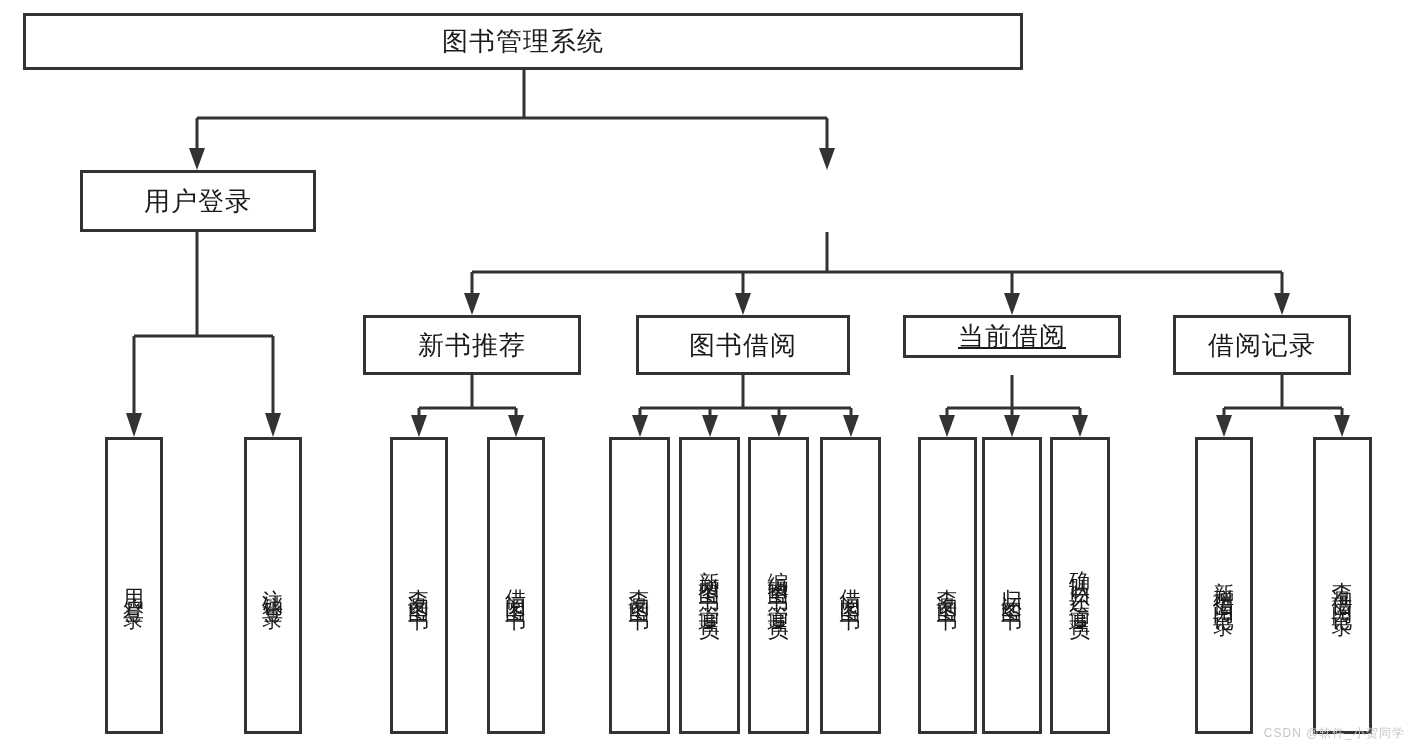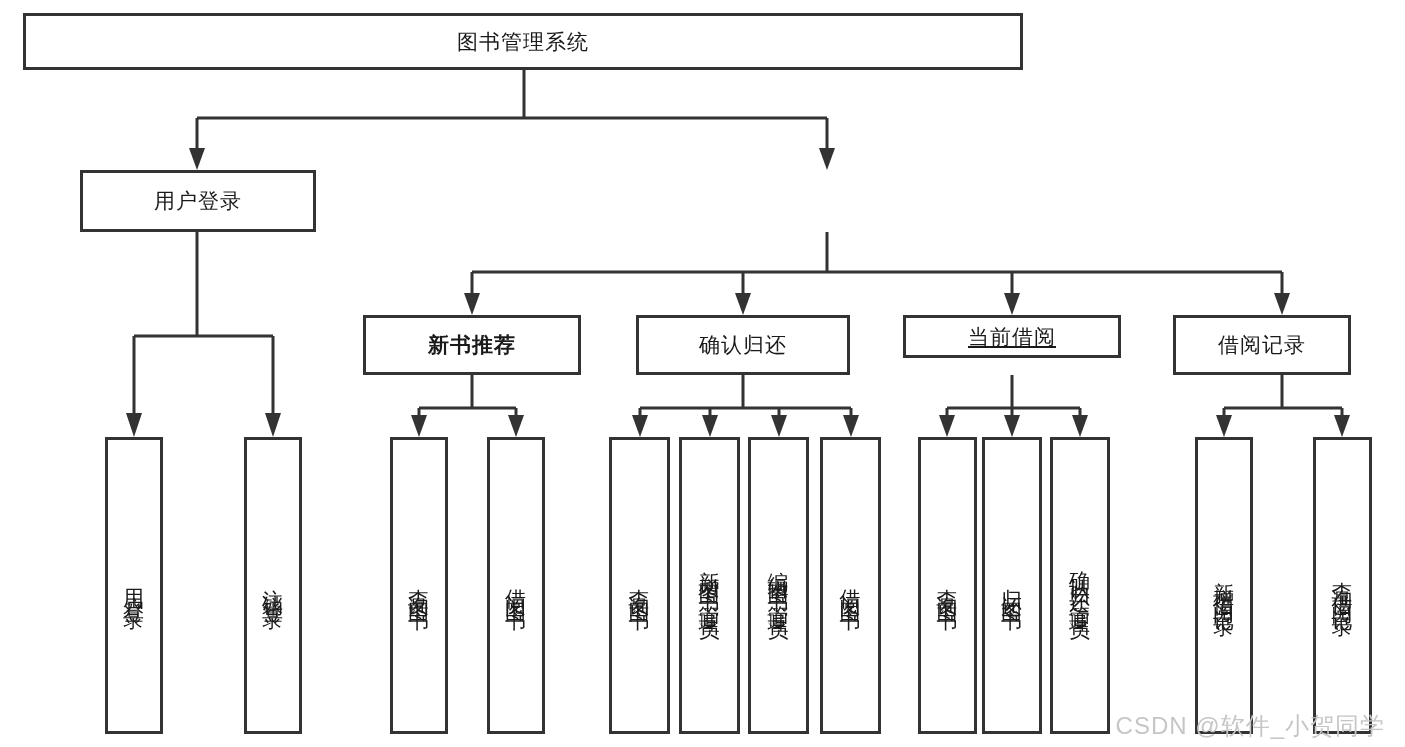--- a/index.html
+++ b/index.html
@@ -31,21 +31,21 @@
   }
   .connectors polygon { fill: var(--line); }
   .node {
     position: absolute;
     border: 3px solid var(--line);
     background: var(--background);
     display: flex;
     align-items: center;
     justify-content: center;
     color: var(--text);
-    font-size: 21px;
+    font-size: 26px;
     letter-spacing: 1px;
     white-space: nowrap;
   }
   .vnode {
     position: absolute;
     top: 437px;
     height: 297px;
     border: 3px solid var(--line);
     background: var(--background);
     display: flex;
@@ -54,23 +54,23 @@
     color: var(--text);
     font-size: 21px;
   }
   .vnode span {
     writing-mode: vertical-rl;
     letter-spacing: 7px;
     line-height: 1;
   }
   .watermark {
     position: absolute;
-    right: 20px;
+    right: 0;
     bottom: 5px;
-    font-size: 24px;
+    font-size: 12px;
     color: var(--watermark);
     letter-spacing: 1px;
     white-space: nowrap;
   }
 </style>
 </head>
 <body>
 
 <div class="canvas">
 
@@ -111,25 +111,25 @@
   </svg>
 
   <div class="node" style="left:23px; top:13px; width:1000px; height:57px;">
     <span>图书管理系统</span>
   </div>
 
   <div class="node" style="left:80px; top:170px; width:236px; height:62px;">
     <span>用户登录</span>
   </div>
 
-  <div class="node" style="left:363px; top:315px; width:218px; height:60px;font-weight:bold;">
+  <div class="node" style="left:363px; top:315px; width:218px; height:60px;">
     <span>新书推荐</span>
   </div>
   <div class="node" style="left:636px; top:315px; width:214px; height:60px;">
-    <span>确认归还</span>
+    <span>图书借阅</span>
   </div>
   <div class="node" style="left:903px; top:315px; width:218px; height:43px;text-decoration:underline;">
     <span>当前借阅</span>
   </div>
   <div class="node" style="left:1173px; top:315px; width:178px; height:60px;">
     <span>借阅记录</span>
   </div>
 
   <div class="vnode" style="left:105px; width:58px;">
     <span>用户登录</span>

